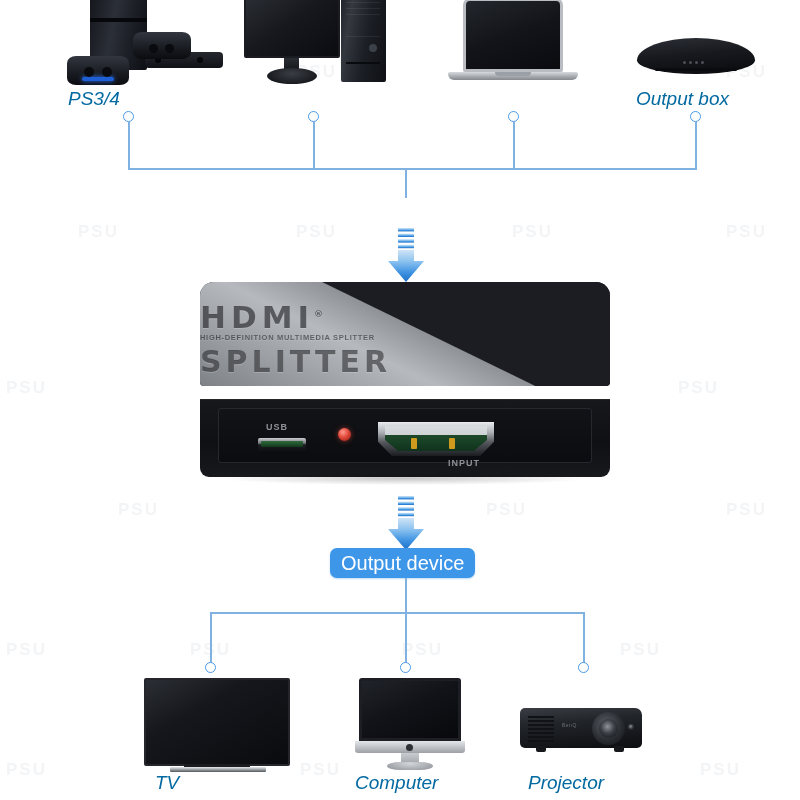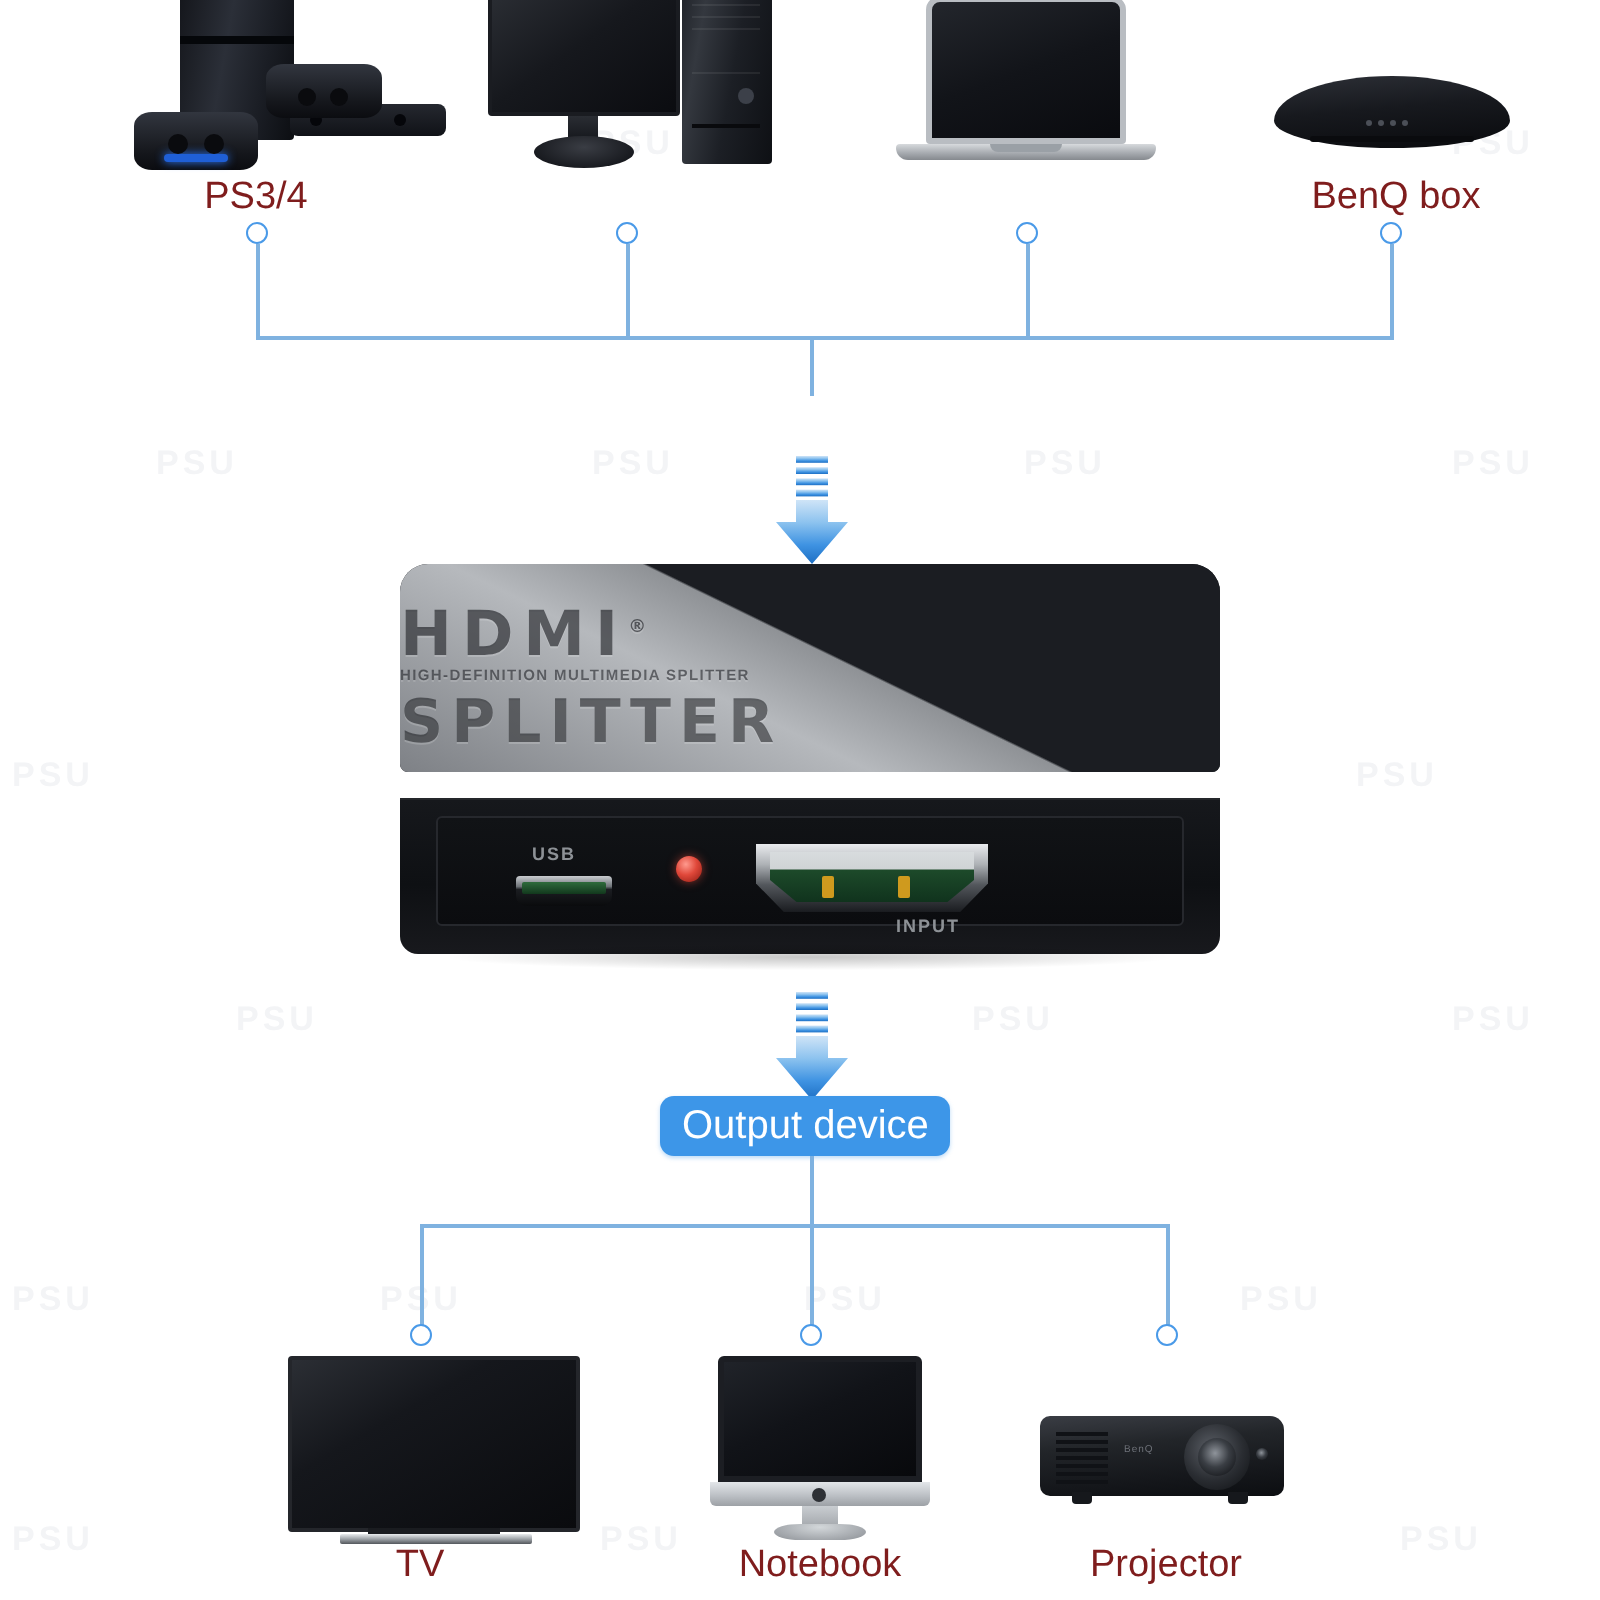--- a/index.html
+++ b/index.html
@@ -50,24 +50,24 @@
     white-space:nowrap;
     box-shadow:0 1px 2px rgba(61,150,232,.35);
   }
 
   
   .arrow{position:absolute;width:44px;height:56px;}
 
   
   .caption{
     position:absolute;
-    color:#7f1d1d;
+    color:#0369a1;
     font-size:19px;
-    text-align:center;
     white-space:nowrap;
+    font-style:italic;
   }
 
   
   .dev{position:absolute;}
 
   
   .ps4-body{
     position:absolute;
     background:linear-gradient(100deg,#14161b 0%,#2b2f38 40%,#1b1e25 70%,#0c0e12 100%);
     border-radius:2px;
@@ -366,21 +366,21 @@
     <div class="nb-notch" style="left:52px;top:72px;width:36px;height:4px;"></div>
   </div>
 
   <div class="dev" style="left:633px;top:0px;width:130px;height:92px;">
     <div class="sbox" style="left:4px;top:38px;width:118px;height:36px;"></div>
     <div class="sbox-slot" style="left:22px;top:68px;width:82px;height:3px;"></div>
     <div class="sbox-dots" style="left:50px;top:50px;">
       <i></i><i></i><i></i><i></i>
     </div>
   </div>
-  <div class="caption" style="left:636px;top:88px;width:124px;">BenQ box</div>
+  <div class="caption" style="left:636px;top:88px;width:124px;">Output box</div>
 
   <div class="node" style="left:123px;top:111px;"></div>
   <div class="node" style="left:308px;top:111px;"></div>
   <div class="node" style="left:508px;top:111px;"></div>
   <div class="node" style="left:690px;top:111px;"></div>
 
   <div class="wire v" style="left:128px;top:122px;height:47px;"></div>
   <div class="wire v" style="left:313px;top:122px;height:47px;"></div>
   <div class="wire v" style="left:513px;top:122px;height:47px;"></div>
   <div class="wire v" style="left:695px;top:122px;height:47px;"></div>
@@ -474,21 +474,21 @@
   </div>
   <div class="caption" style="left:155px;top:772px;width:110px;">TV</div>
 
   <div class="dev" style="left:355px;top:678px;width:110px;height:100px;">
     <div class="imac-screen" style="left:4px;top:0px;width:102px;height:63px;"></div>
     <div class="imac-chin" style="left:0px;top:63px;width:110px;height:12px;"></div>
     <div class="imac-logo" style="left:51px;top:66px;width:7px;height:7px;"></div>
     <div class="imac-neck" style="left:46px;top:75px;width:18px;height:12px;"></div>
     <div class="imac-foot" style="left:32px;top:84px;width:46px;height:8px;"></div>
   </div>
-  <div class="caption" style="left:355px;top:772px;width:110px;">Notebook</div>
+  <div class="caption" style="left:355px;top:772px;width:110px;">Computer</div>
 
   <div class="dev" style="left:518px;top:700px;width:130px;height:70px;">
     <div class="pj-body" style="left:2px;top:8px;width:122px;height:40px;"></div>
     <div class="pj-vent" style="left:10px;top:16px;width:26px;">
       <i></i>
         <i></i>
         <i></i>
         <i></i>
         <i></i>
         <i></i>

